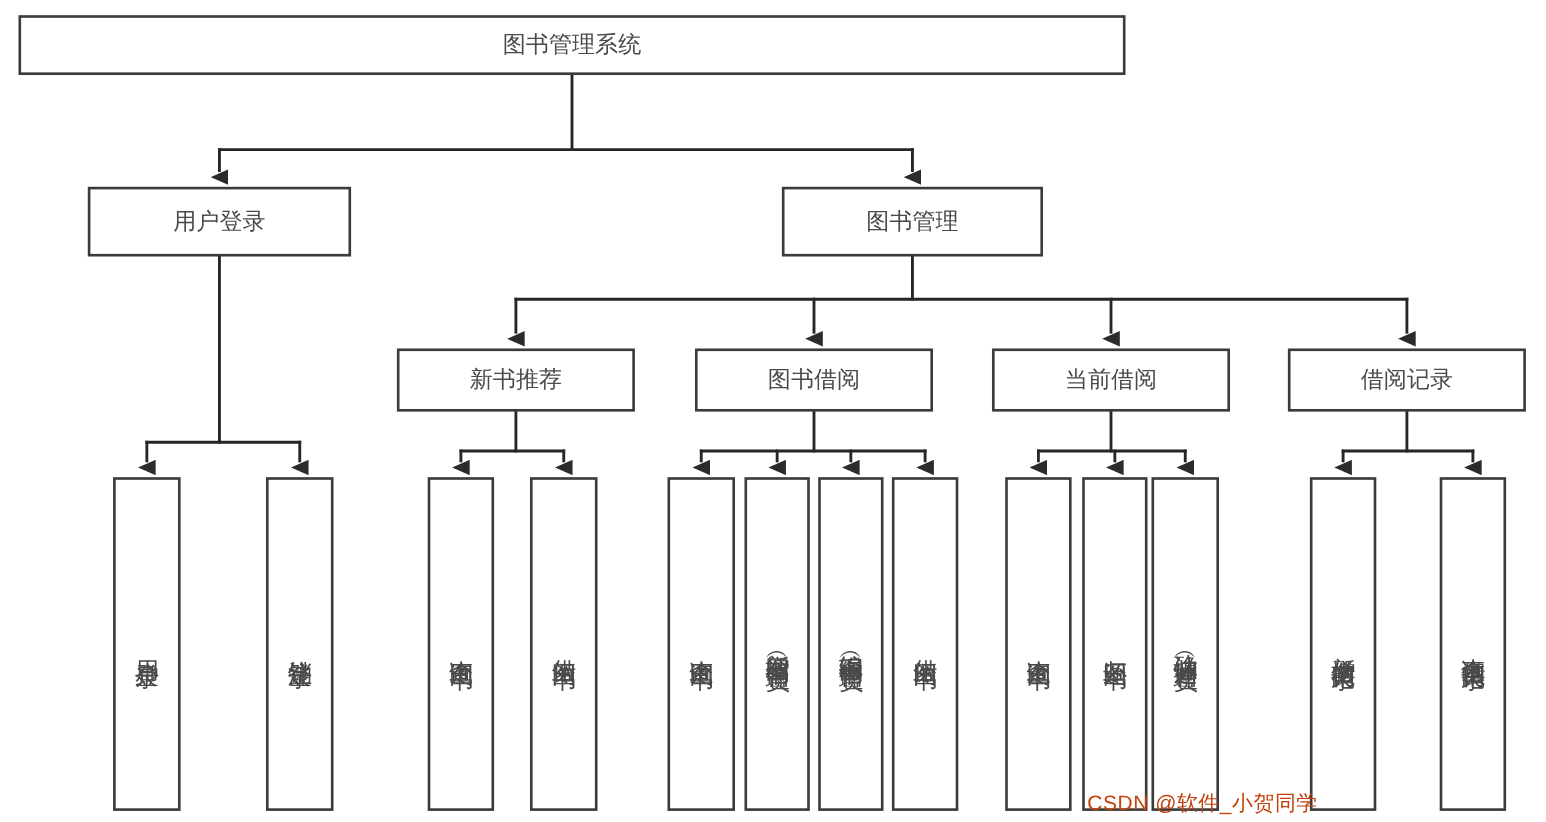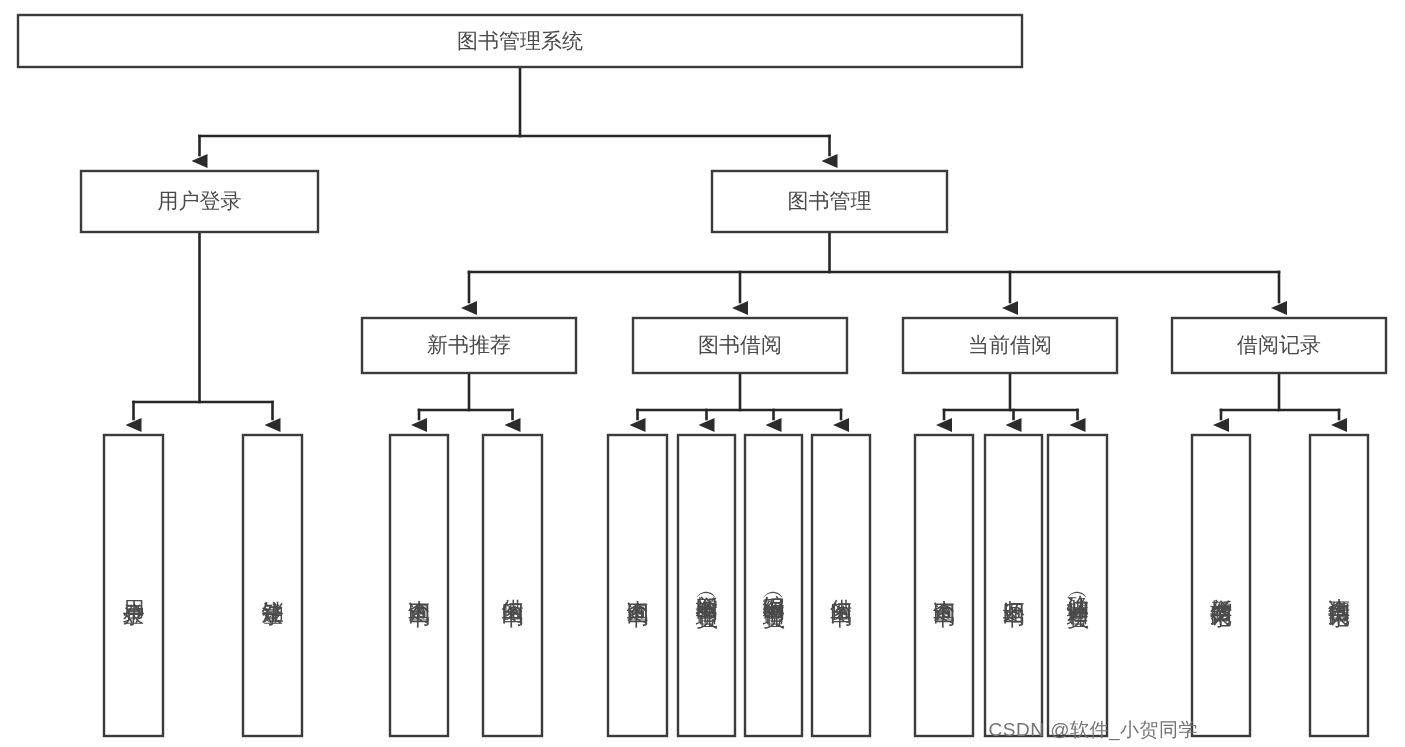--- a/index.html
+++ b/index.html
@@ -63,21 +63,21 @@
     color: #4a4a4a;
     white-space: nowrap;
     pointer-events: none;
   }
   .watermark {
     position: absolute;
     right: 8px;
     bottom: 4px;
     font-family: "Liberation Sans", "DejaVu Sans", sans-serif;
     font-size: 19px;
-    color: #737373;
+    color: #c2410c;
     letter-spacing: 0.5px;
     white-space: nowrap;
   }
 </style>
 </head>
 <body>
 
 <div id="diagram-root">
 
   <svg id="tree-svg" viewBox="0 0 1405 747">

